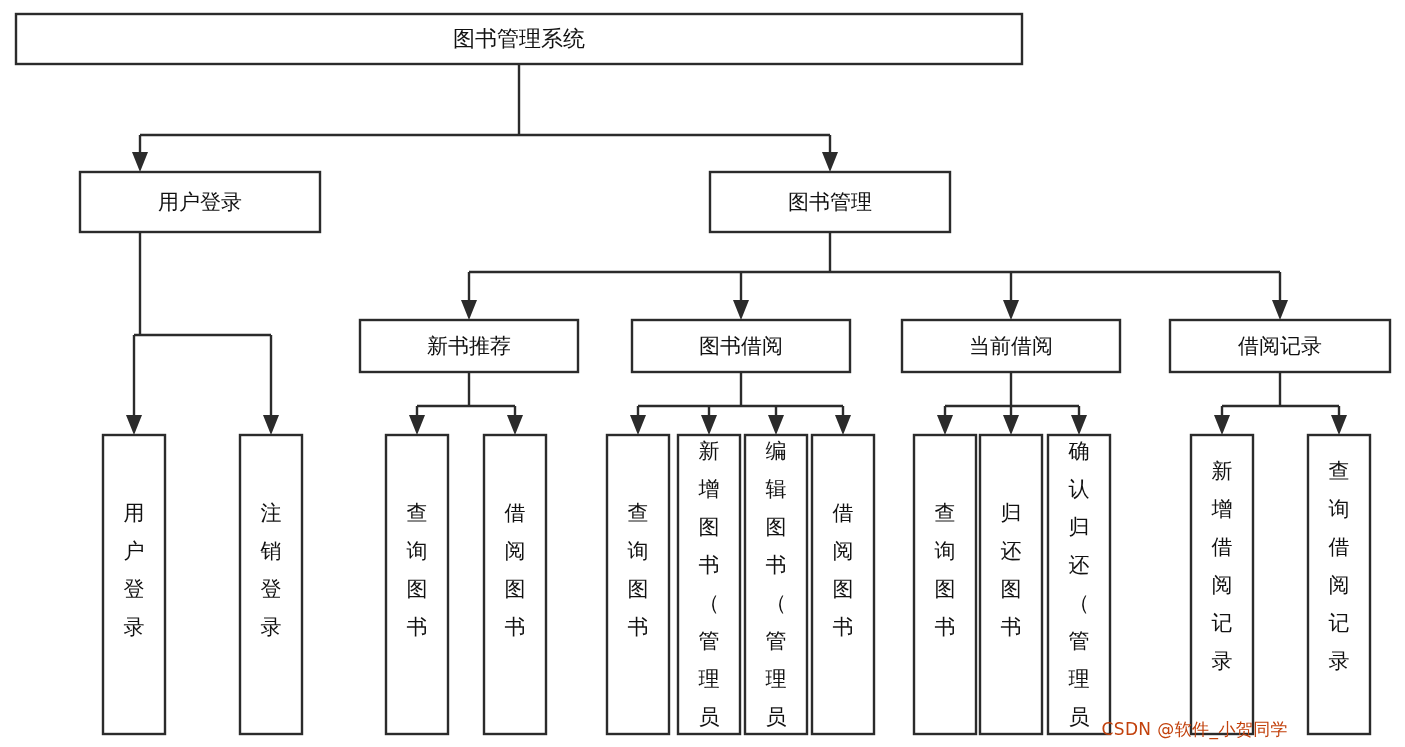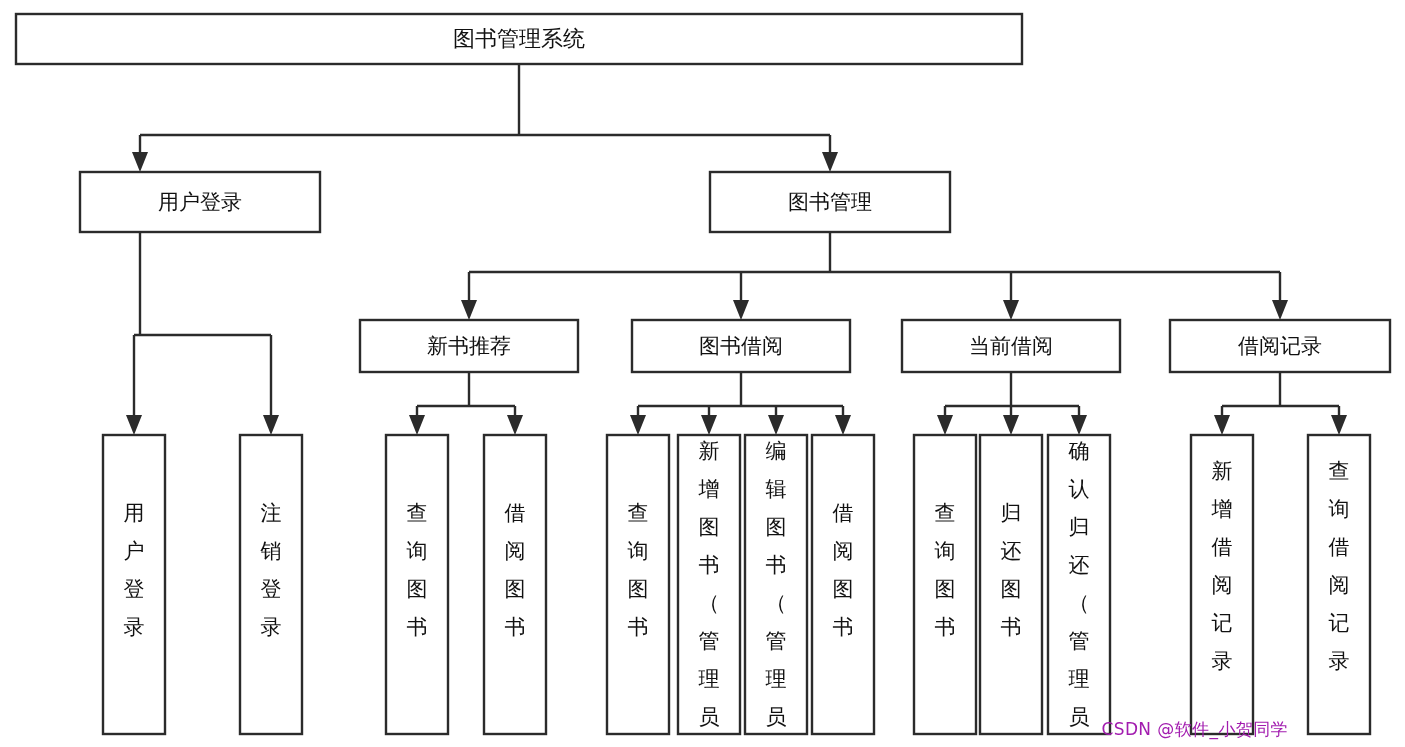--- a/index.html
+++ b/index.html
@@ -54,21 +54,21 @@
   .leaf-label {
     fill: #111111;
     font-family: "DejaVu Sans", "Liberation Sans", sans-serif;
     font-size: 21px;
     text-anchor: middle;
   }
   .watermark {
     position: absolute;
     right: 8px;
     bottom: 6px;
-    color: #a21caf;
+    color: #c2410c;
     font-size: 17px;
     font-family: "DejaVu Sans", "Liberation Sans", sans-serif;
     letter-spacing: 0.4px;
     white-space: nowrap;
     pointer-events: none;
   }
 </style>
 </head>
 <body>
 

